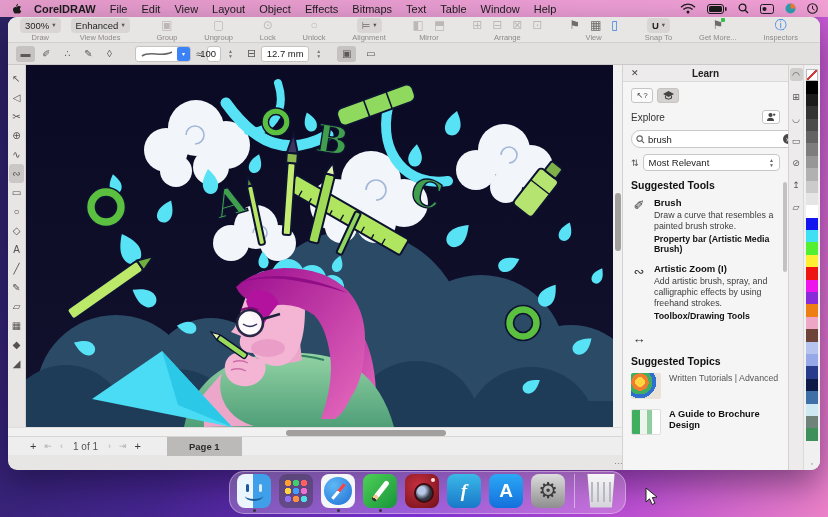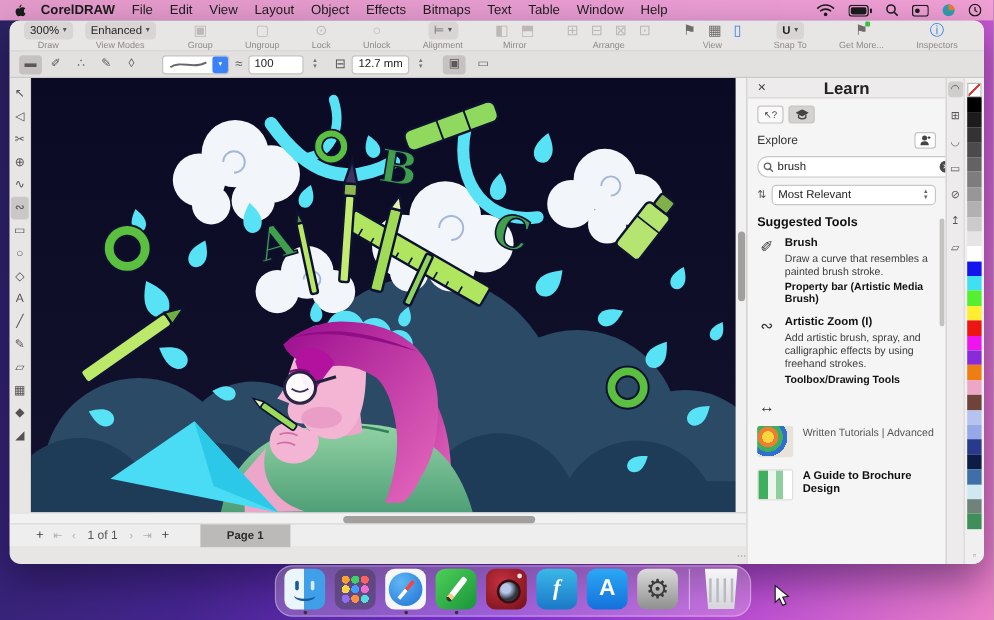--- a/index.html
+++ b/index.html
@@ -73,21 +73,21 @@
   .sb-ctl{display:flex;align-items:center;gap:8px;padding-left:22px;}
   .sb-btn{color:#3c3c3c;font-size:11px;}
   .sb-nav{color:#b3b0af;font-size:9px;}
   .sb-count{color:#555;margin:0 2px;}
   .page-tab{margin-left:26px;background:#bcb9b9;height:19px;display:flex;align-items:center;padding:0 22px;
     font-size:9.5px;font-weight:bold;color:#2c2c2c;}
   
   .learn{width:166px;background:#f6f5f5;border-left:1px solid #d4d1d1;display:flex;flex-direction:column;position:relative;}
   .learn-header{height:17px;background:#edebeb;border-bottom:1px solid #dbd8d8;display:flex;align-items:center;position:relative;}
   .learn-close{margin-left:8px;font-size:9px;color:#444;}
-  .learn-title{position:absolute;left:0;right:0;text-align:center;font-size:14px;font-weight:bold;color:#222;}
+  .learn-title{position:absolute;left:0;right:0;text-align:center;font-size:10px;font-weight:bold;color:#222;}
   .learn-body{flex:1;padding:6px 8px 0 8px;overflow:hidden;position:relative;}
   .toggle-row{display:flex;gap:4px;margin-bottom:7px;}
   .tgl{width:22px;height:15px;border:1px solid #c6c3c3;border-radius:3px;background:#fbfafa;display:flex;align-items:center;justify-content:center;font-size:8px;color:#444;}
   .tgl.selected{background:#d4d1d1;}
   .explore-row{display:flex;align-items:center;justify-content:space-between;margin-bottom:6px;}
   .explore-label{font-size:10px;color:#333;}
   .person-btn{width:18px;height:14px;border:1px solid #c6c3c3;border-radius:3px;background:#fff;display:flex;align-items:center;justify-content:center;}
   .search-row{display:flex;gap:4px;margin-bottom:6px;}
   .search-field{flex:1;height:18px;background:#fff;border:1px solid #c9c6c6;border-radius:9px;display:flex;align-items:center;padding:0 4px;gap:3px;}
   .search-field input{border:none;outline:none;flex:1;font-size:9.5px;color:#222;min-width:0;background:transparent;font-family:inherit;}
@@ -341,21 +341,21 @@
         </div>
       </div>
     <div style="width:6px;"></div>
     <div class="pb-field stroke-dd">
       <svg width="34" height="10" viewBox="0 0 34 10">
           <path d="M2 7 C 10 1, 22 9, 32 3" fill="none" stroke="#666" stroke-width="1.6"></path>
         </svg>
       <span class="dd-btn">▾</span>
     </div>
     <span class="pb-glyph">≈</span>
-    <div class="pb-field" style="width:46px;justify-content:flex-start;">
+    <div class="pb-field" style="width:14px;justify-content:flex-end;">
         <span>100</span>
       </div>
     <div class="stepper">
         <span>▲</span>
         <span>▼</span>
       </div>
     <div style="width:4px;"></div>
     <span class="pb-glyph">⊟</span>
     <div class="pb-field" style="width:48px;justify-content:center;">
         <span>12.7 mm</span>
@@ -685,20 +685,21 @@
                 <div class="t-name">Artistic Zoom (I)</div>
                 <div class="t-desc">Add artistic brush, spray, and calligraphic effects by using freehand strokes.</div>
                 <div class="t-loc">Toolbox/Drawing Tools</div>
               </div>
             </div>
 
             <div class="tool-item">
               <span class="t-ic ti-nibwrap">↔</span>
             </div>
           </div>
+        <div class="sec-heading" style="margin-top:6px;">Suggested Topics</div>
         <div>
 
             <div class="topic-item">
               <div class="thumb thumb-psychedelic"></div>
               <div>
                 <div class="tp-meta">Written Tutorials | Advanced</div>
               </div>
             </div>
 
             <div class="topic-item">

